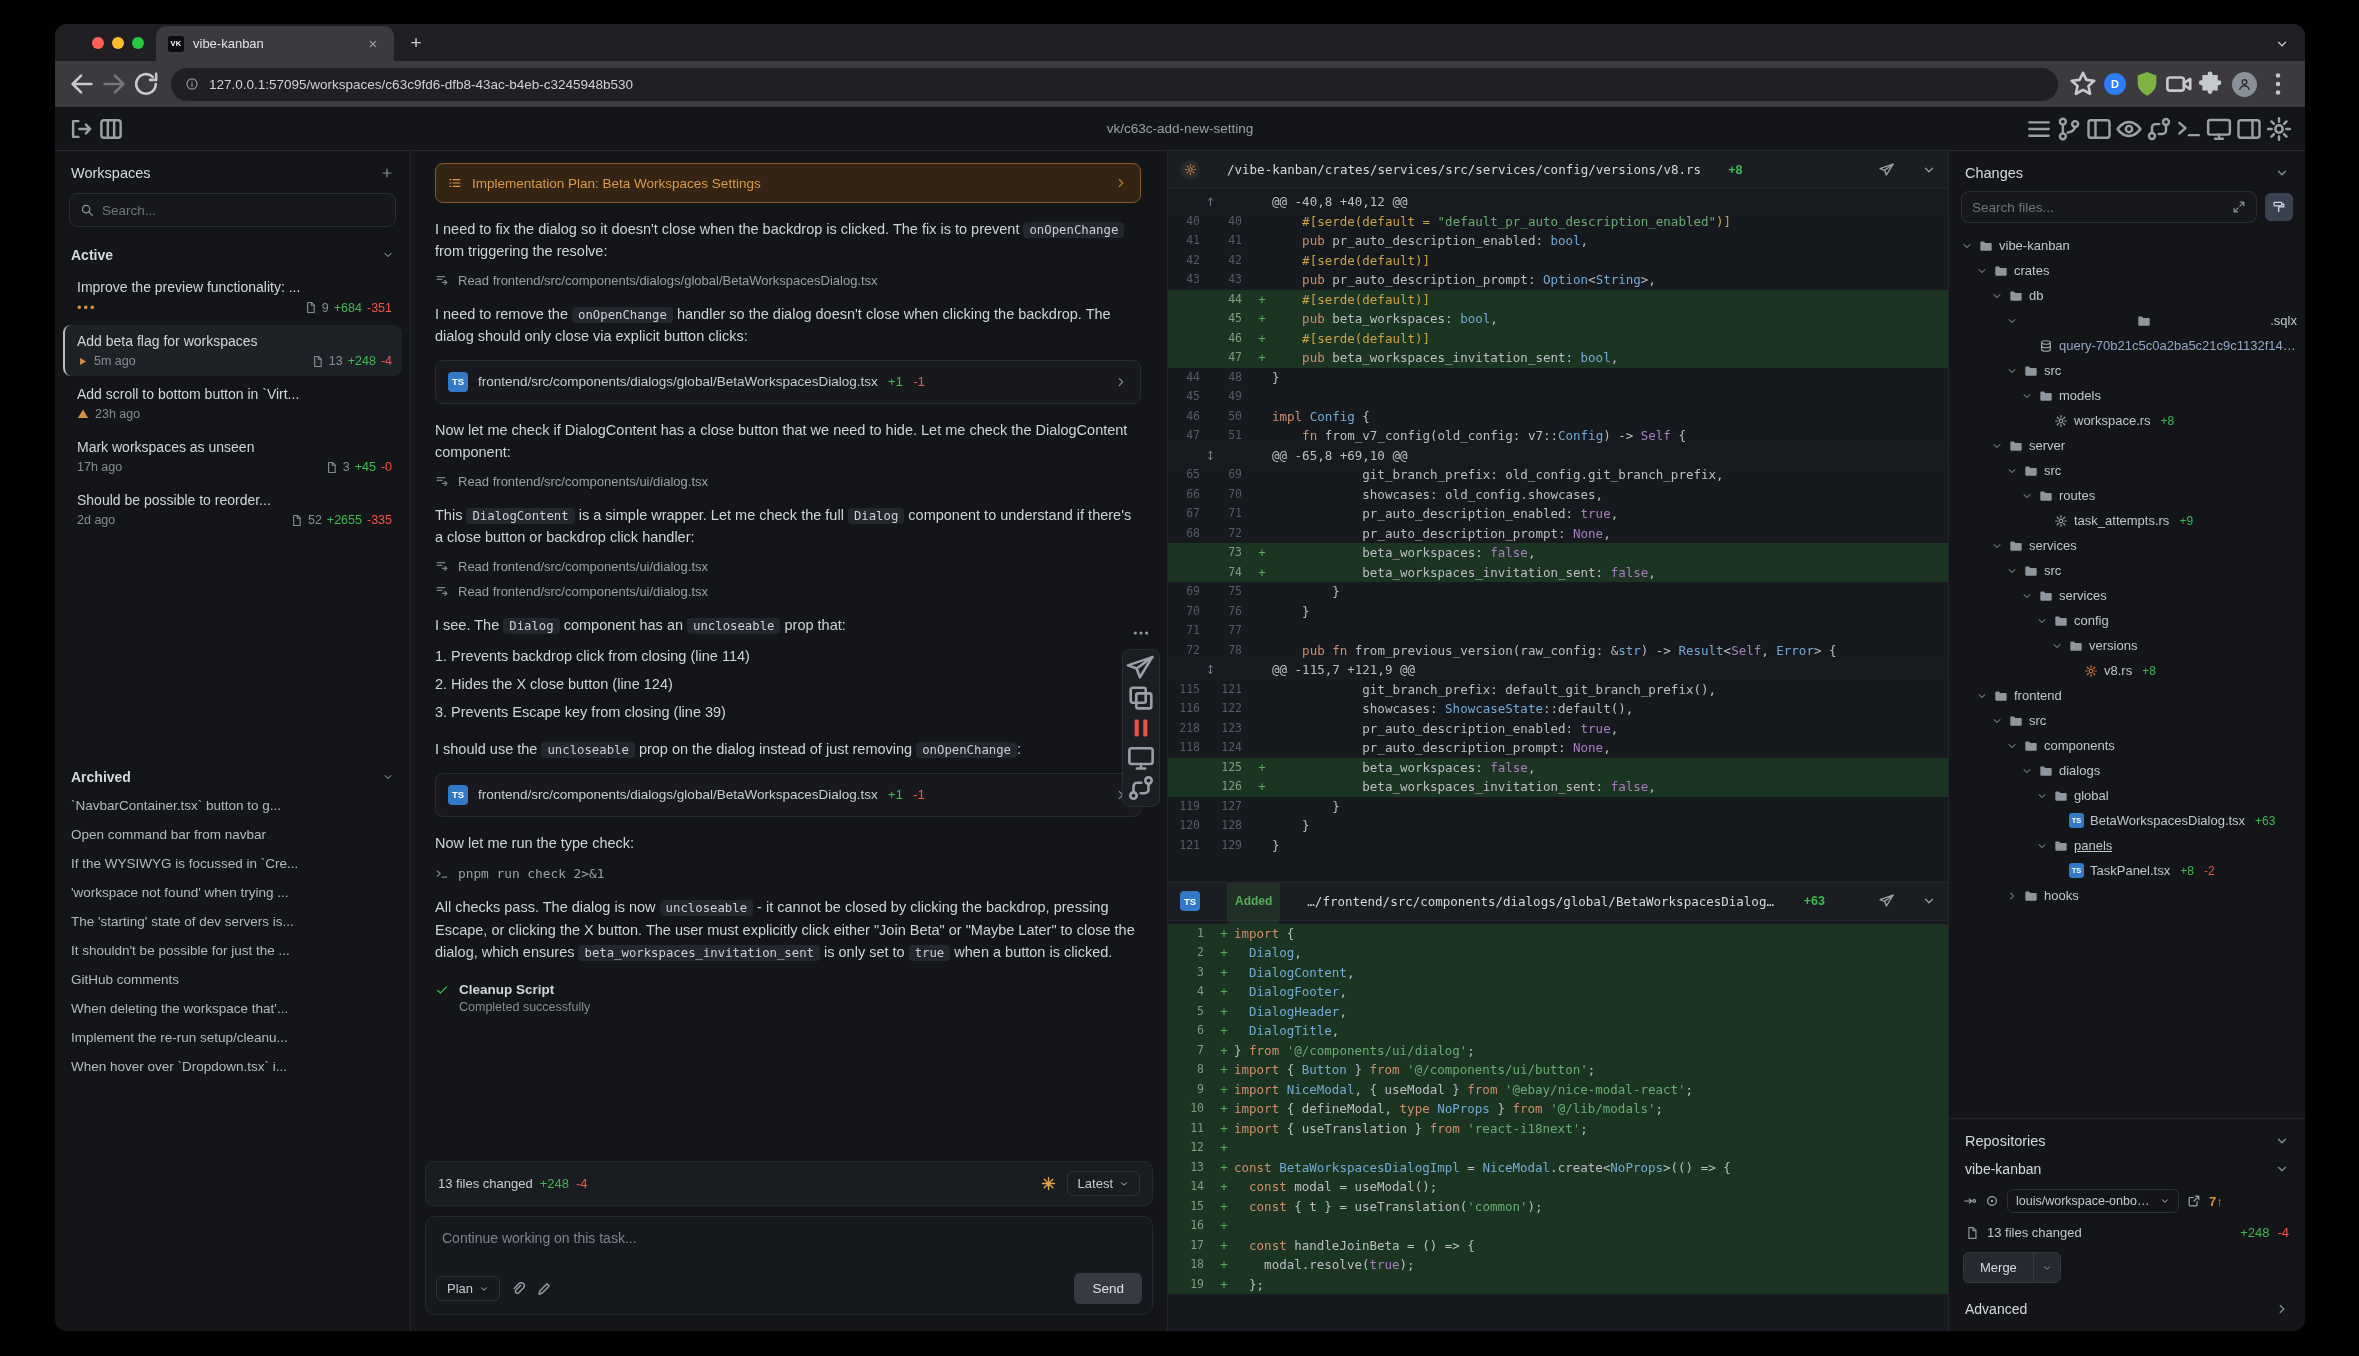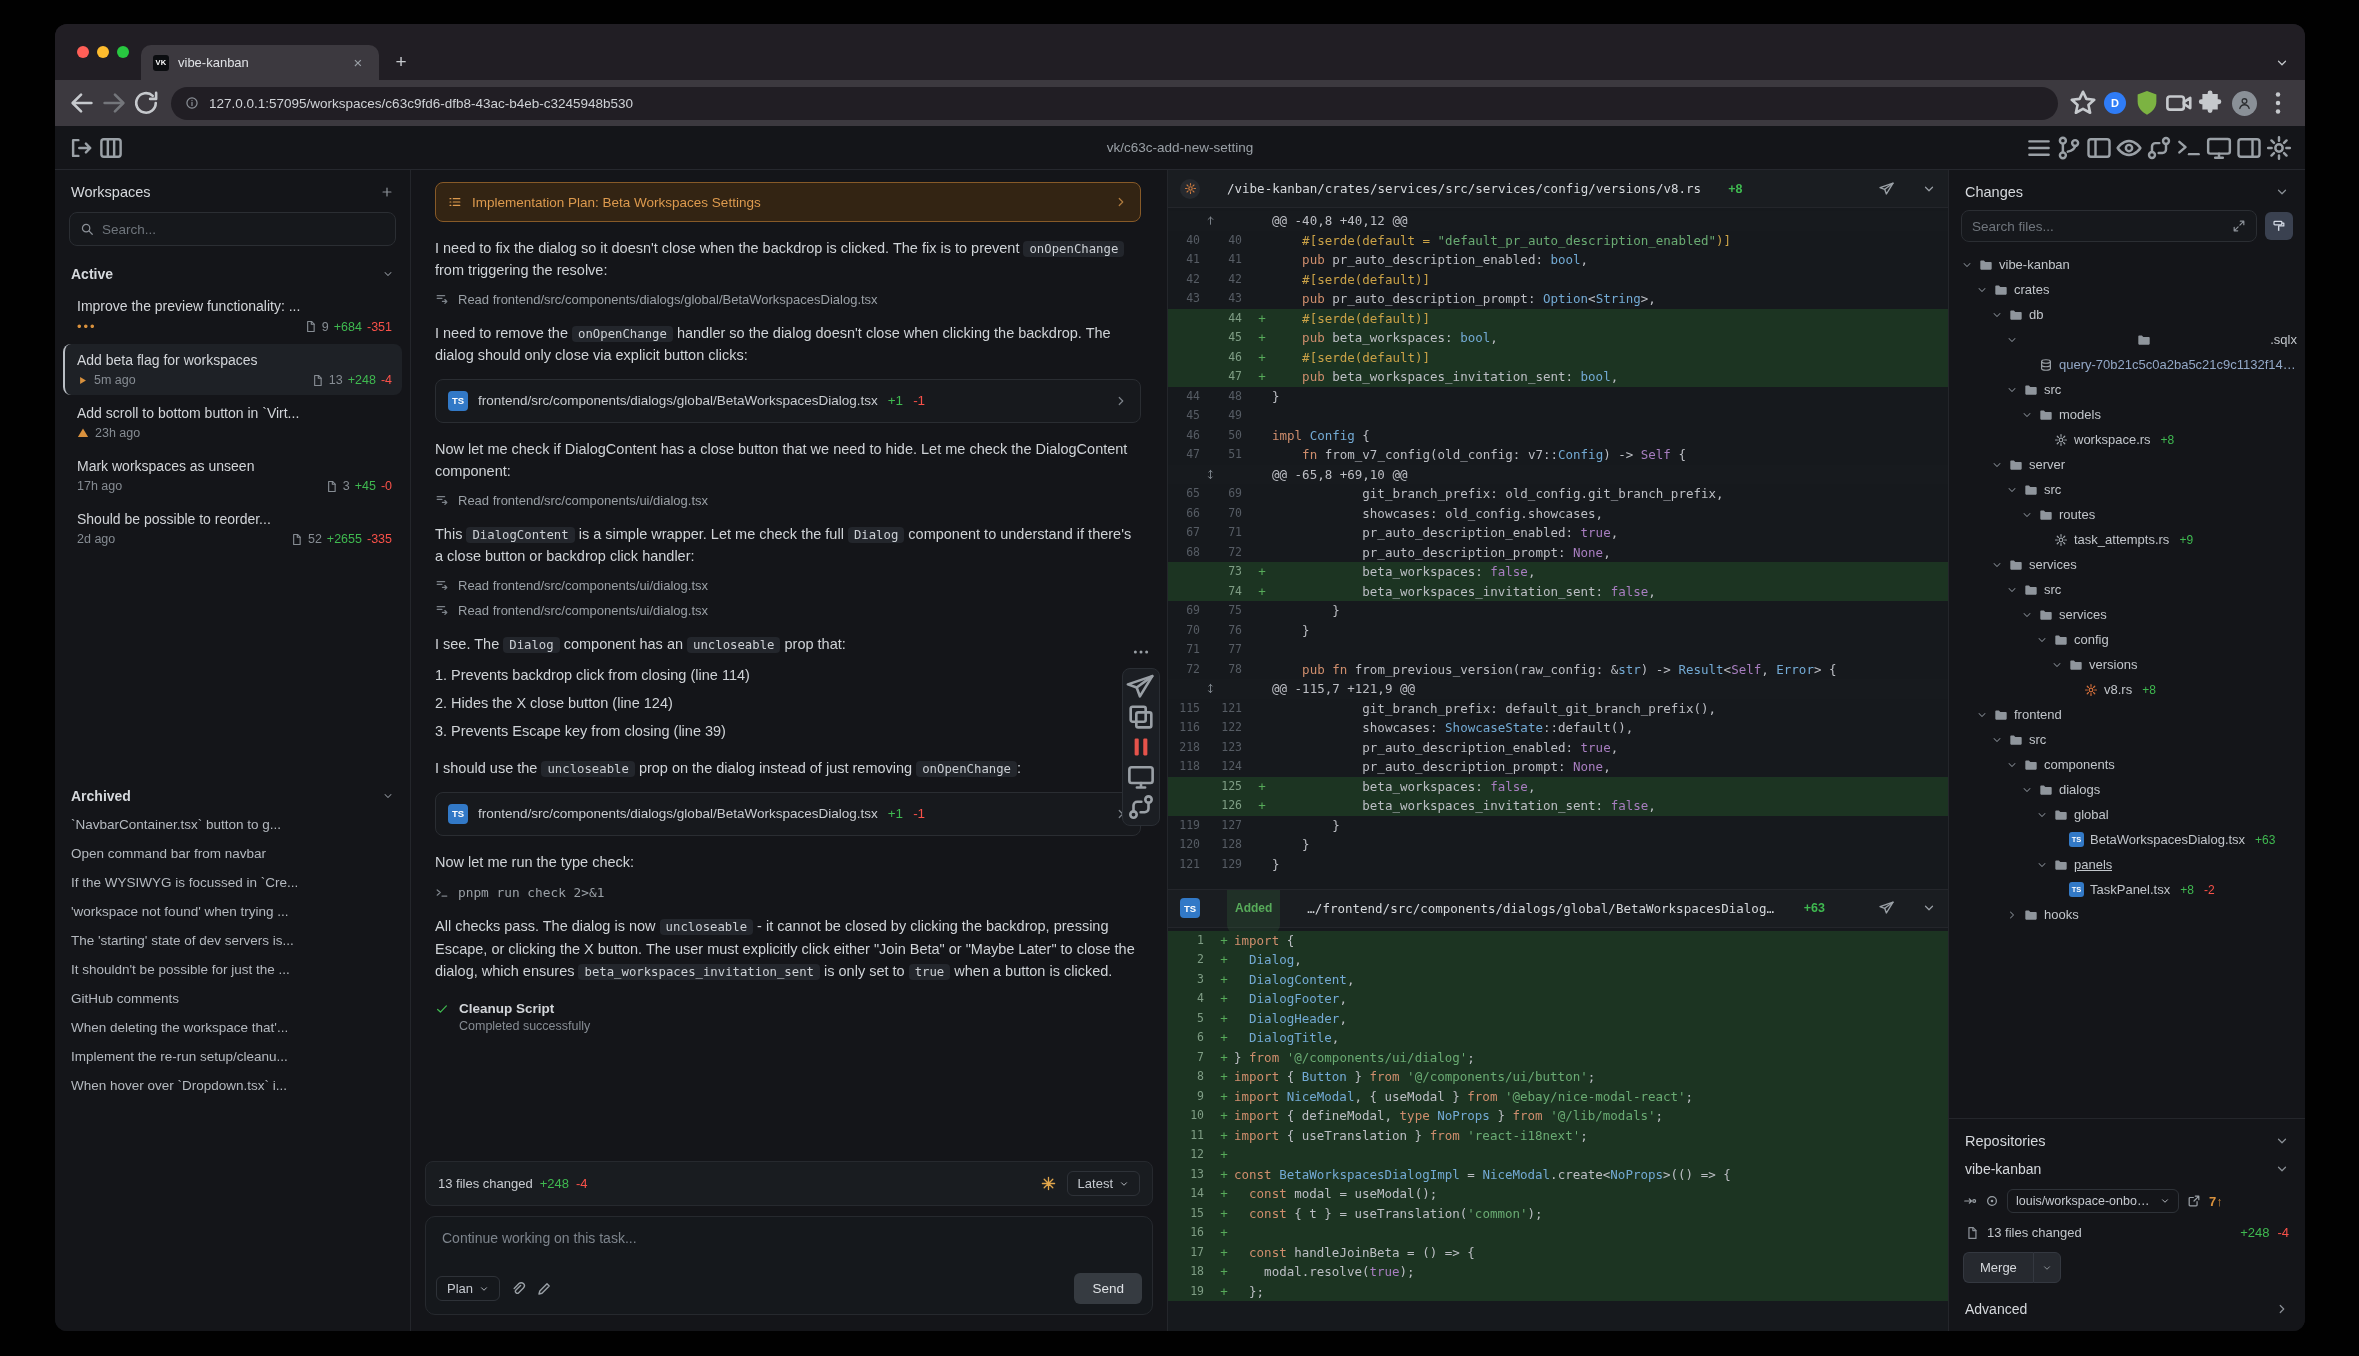--- a/index.html
+++ b/index.html
@@ -11,21 +11,21 @@
   .muted { color:#8b9097; }
   .ic { display:inline-flex; width:16px; height:16px; align-items:center; justify-content:center; flex:none; }
   .ic svg { width:100%; height:100%; }
   .ic-14 { width:14px; height:14px; } .ic-12 { width:12px; height:12px; } .ic-10 { width:10px; height:10px; }
 
   
   .window { position:absolute; left:55px; top:24px; width:2250px; height:1307px; border-radius:12px;
     overflow:hidden; background:#141519; display:flex; flex-direction:column; box-shadow:0 0 60px rgba(0,0,0,.9); }
 
   
-  .tabstrip { height:56px; background:#211e24; display:flex; align-items:flex-end; padding:0 18px; flex:none; position:relative; }
+  .tabstrip { height:37px; background:#211e24; display:flex; align-items:flex-end; padding:0 33px; flex:none; position:relative; }
   .traffic { display:flex; gap:8px; align-items:center; height:100%; padding:0 12px 0 4px; }
   .light { width:12px; height:12px; border-radius:50%; }
   .light.red { background:#ff5f57; } .light.yellow { background:#febc2e; } .light.green { background:#28c840; }
   .tab { width:238px; height:35px; background:#3c393f; border-radius:10px 10px 0 0; display:flex; align-items:center;
     gap:9px; padding:0 12px; color:#dfe1e5; font-size:13px; }
   .favicon { width:16px; height:16px; border-radius:3px; background:#0b0d10; color:#fff; font-size:7.5px; font-weight:bold;
     display:flex; align-items:center; justify-content:center; letter-spacing:.4px; }
   .tab-title { white-space:nowrap; overflow:hidden; text-overflow:ellipsis; flex:1; }
   .tab-close { color:#9aa0a6; font-size:15px; width:18px; height:18px; border-radius:50%; display:flex; align-items:center; justify-content:center; }
   .newtab { width:28px; height:28px; margin:0 0 4px 8px; display:flex; align-items:center; justify-content:center;

